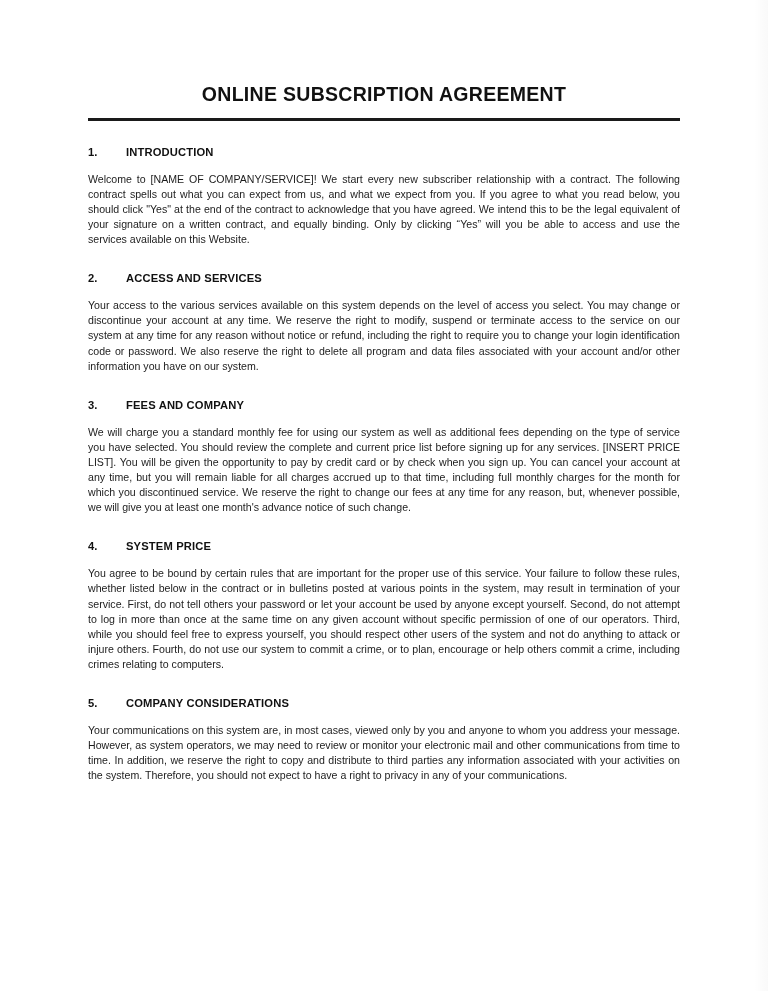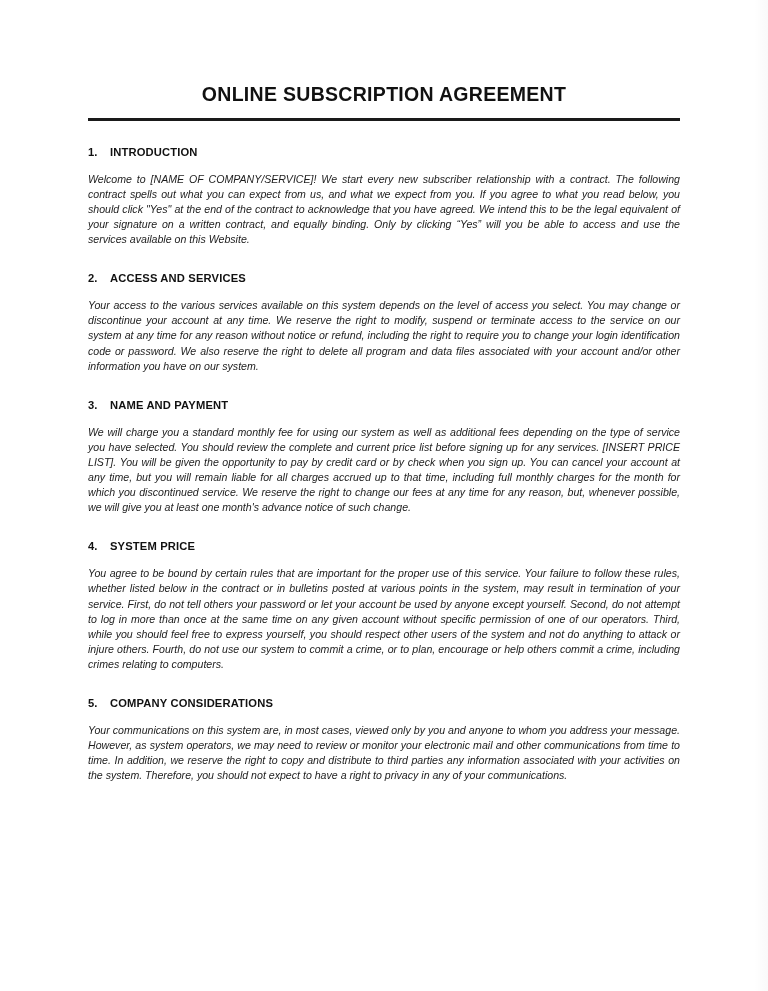--- a/index.html
+++ b/index.html
@@ -77,31 +77,31 @@
     color: #111111;
     margin: 0 0 14px 0;
   }
   .section-heading .num {
     display: inline-block;
     width: 22px;
     flex: 0 0 22px;
   }
   .section-heading .heading-text {
     display: inline-block;
+    margin-left: 16px;
   }
 
   .section-body {
     margin: 0;
     font-size: 10.6px;
     line-height: 15.1px;
     text-align: justify;
     text-justify: inter-word;
     color: #1c1c1c;
     hyphens: none;
-    font-style: italic;
   }
 </style>
 </head>
 <body>
 
 <div class="page">
   <div class="page-edge-right"></div>
 
   <div class="content">
 
@@ -121,21 +121,21 @@
       <div class="section-heading">
         <span class="num">2.</span>
         <span class="heading-text">ACCESS AND SERVICES</span>
       </div>
       <p class="section-body">Your access to the various services available on this system depends on the level of access you select. You may change or discontinue your account at any time. We reserve the right to modify, suspend or terminate access to the service on our system at any time for any reason without notice or refund, including the right to require you to change your login identification code or password. We also reserve the right to delete all program and data files associated with your account and/or other information you have on our system.</p>
     </div>
 
     <div class="section">
       <div class="section-heading">
         <span class="num">3.</span>
-        <span class="heading-text">NAME AND PAYMENT</span>
+        <span class="heading-text">FEES AND COMPANY</span>
       </div>
       <p class="section-body">We will charge you a standard monthly fee for using our system as well as additional fees depending on the type of service you have selected. You should review the complete and current price list before signing up for any services. [INSERT PRICE LIST]. You will be given the opportunity to pay by credit card or by check when you sign up. You can cancel your account at any time, but you will remain liable for all charges accrued up to that time, including full monthly charges for the month for which you discontinued service. We reserve the right to change our fees at any time for any reason, but, whenever possible, we will give you at least one month's advance notice of such change.</p>
     </div>
 
     <div class="section">
       <div class="section-heading">
         <span class="num">4.</span>
         <span class="heading-text">SYSTEM PRICE</span>
       </div>
       <p class="section-body">You agree to be bound by certain rules that are important for the proper use of this service. Your failure to follow these rules, whether listed below in the contract or in bulletins posted at various points in the system, may result in termination of your service. First, do not tell others your password or let your account be used by anyone except yourself. Second, do not attempt to log in more than once at the same time on any given account without specific permission of one of our operators. Third, while you should feel free to express yourself, you should respect other users of the system and not do anything to attack or injure others. Fourth, do not use our system to commit a crime, or to plan, encourage or help others commit a crime, including crimes relating to computers.</p>

